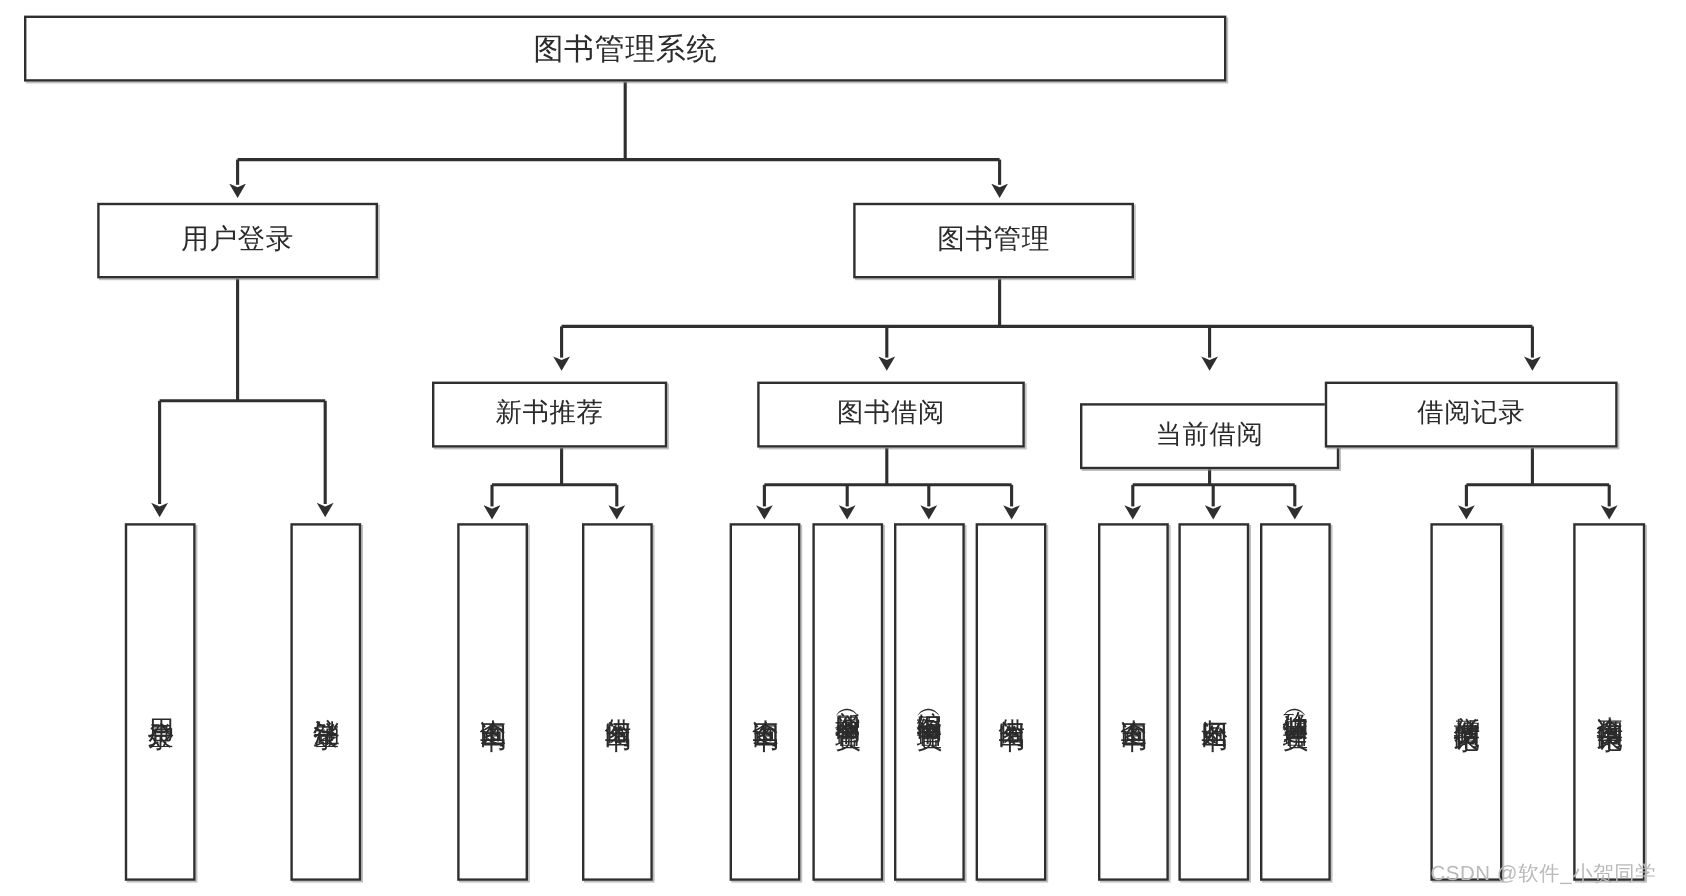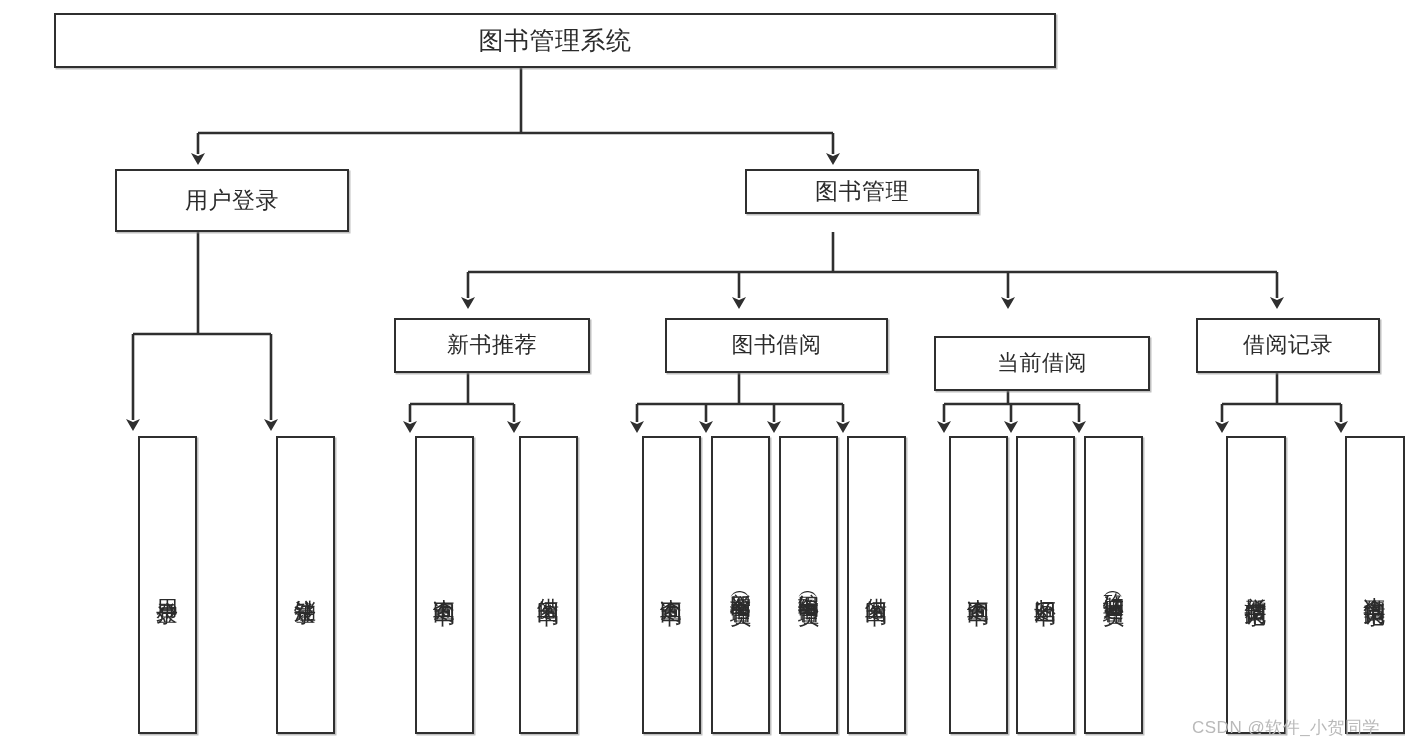--- a/index.html
+++ b/index.html
@@ -29,21 +29,20 @@
   .node {
     position: absolute;
     box-sizing: border-box;
     border: 2.5px solid #2f2f2f;
     background: #ffffff;
     display: flex;
     align-items: center;
     justify-content: center;
     color: #2b2b2b;
     box-shadow: 1.5px 1.5px 0 0 rgba(140,140,140,0.55);
-    margin-left: 34px;
   }
   .node .label {
     display: block;
     text-align: center;
     line-height: 1.12;
     letter-spacing: 0.5px;
   }
   .node.root {
     font-size: 25px;
   }
@@ -128,37 +127,37 @@
   </svg>
 
   <div class="node root" style="left:20px; top:13px; width:1002px; height:55px;">
     <span class="label">图书管理系统</span>
   </div>
 
   <div class="node level2" style="left:81px; top:169px; width:234px; height:63px;">
     <span class="label">用户登录</span>
   </div>
 
-  <div class="node level2" style="left:711px; top:169px; width:234px; height:45px;">
+  <div class="node level2" style="left:711px; top:169px; width:234px; height:63px;">
     <span class="label">图书管理</span>
   </div>
 
   <div class="node level3" style="left:360px; top:318px; width:196px; height:55px;">
     <span class="label">新书推荐</span>
   </div>
 
   <div class="node level3" style="left:631px; top:318px; width:223px; height:55px;">
     <span class="label">图书借阅</span>
   </div>
 
   <div class="node level3" style="left:900px; top:336px; width:216px; height:55px;">
     <span class="label">当前借阅</span>
   </div>
 
-  <div class="node level3" style="left:1162px; top:318px; width:184px; height:55px;">
+  <div class="node level3" style="left:1104px; top:318px; width:244px; height:55px;">
     <span class="label">借阅记录</span>
   </div>
 
   <div class="node leaf" style="left:104px; top:436px; width:59px; height:298px;">
     <span class="label">用户登录</span>
   </div>
 
   <div class="node leaf" style="left:242px; top:436px; width:59px; height:298px;">
     <span class="label">注销登录</span>
   </div>

